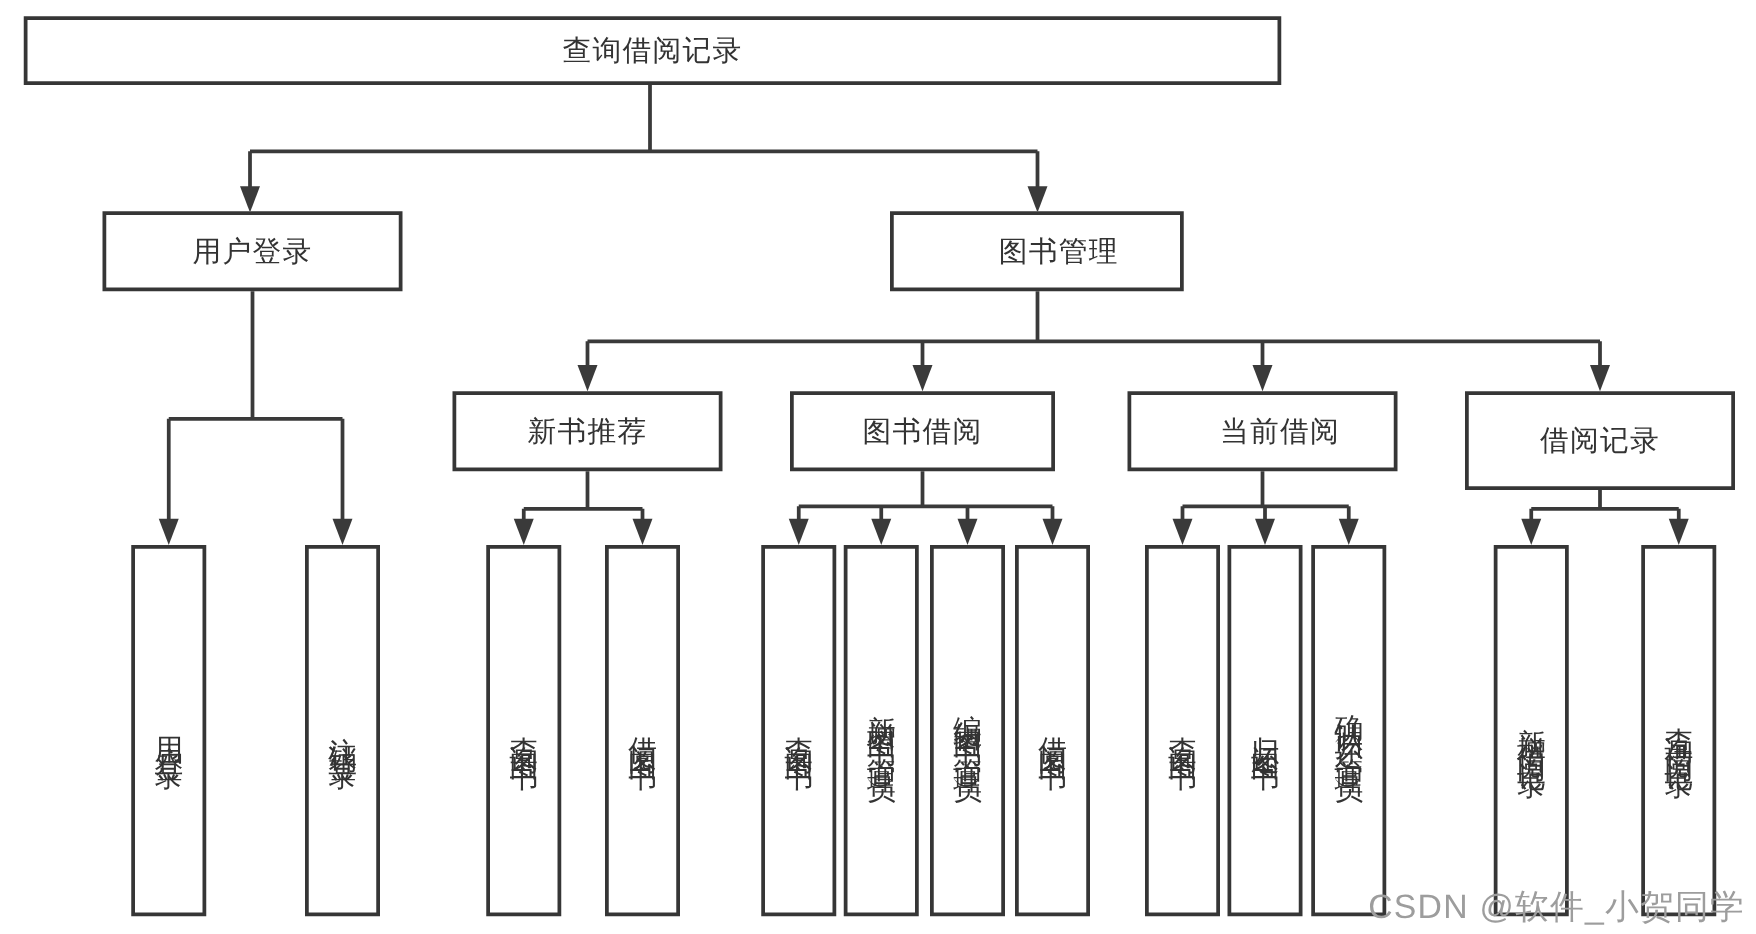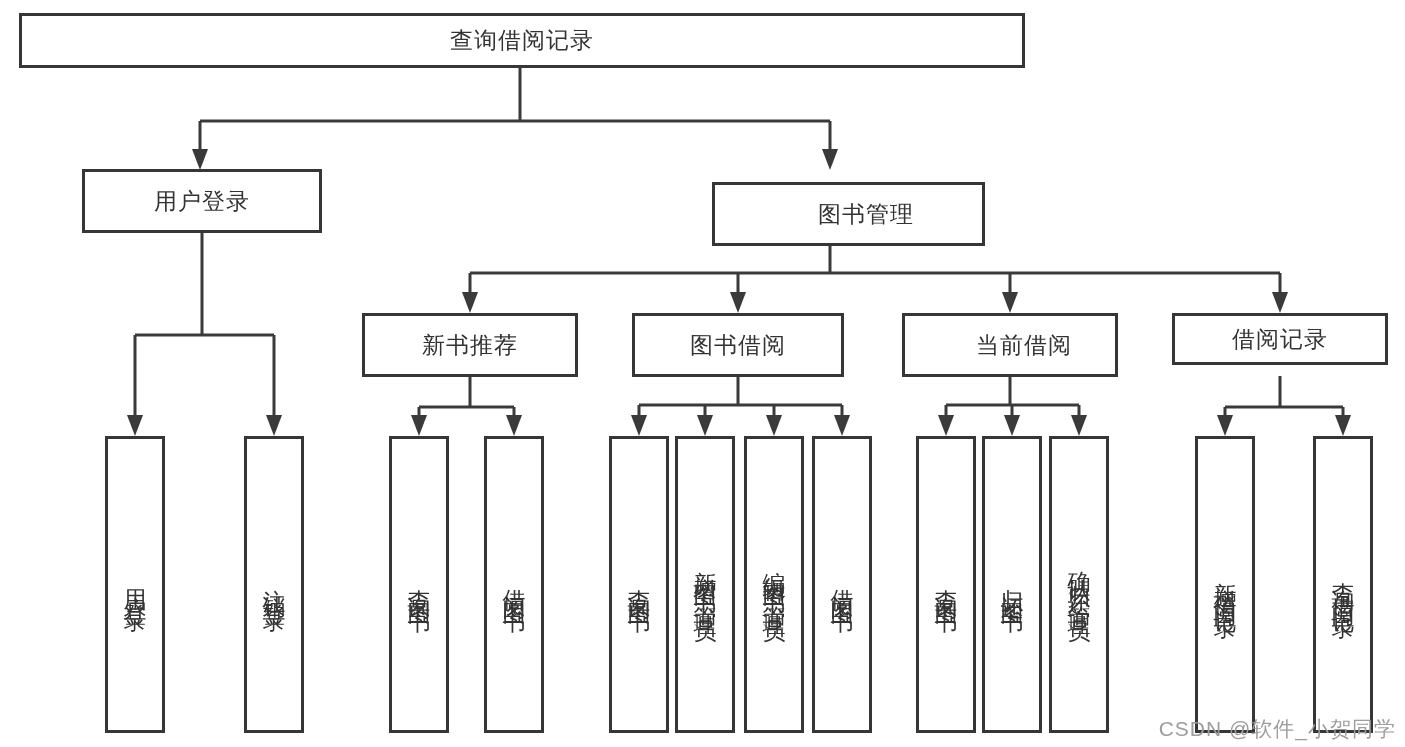--- a/index.html
+++ b/index.html
@@ -51,21 +51,21 @@
     text-orientation: mixed;
     letter-spacing: 7px;
     white-space: normal;
     line-height: 1;
     padding: 6px 0;
   }
   .watermark {
     position: absolute;
     right: 9px;
     bottom: 4px;
-    font-size: 21px;
+    font-size: 27px;
     color: var(--watermark);
     letter-spacing: 1px;
     z-index: 5;
   }
 </style>
 </head>
 <body>
 
 <div class="canvas">
 
@@ -115,26 +115,26 @@
     <g>
       <path class="c-line" d="M1280 376 V407 M1225 407 H1343 M1225 407 V418 M1343 407 V418"></path>
       <polygon class="c-arrow" points="1217,415 1233,415 1225,436"></polygon>
       <polygon class="c-arrow" points="1335,415 1351,415 1343,436"></polygon>
     </g>
   </svg>
 
   <div class="box" style="left:19px; top:13px; width:1006px; height:55px;">查询借阅记录</div>
 
   <div class="box" style="left:82px; top:169px; width:240px; height:64px;">用户登录</div>
-  <div class="box" style="left:712px; top:182px; width:273px; height:64px;padding-left:35px;">图书管理</div>
+  <div class="box" style="left:712px; top:169px; width:235px; height:64px;padding-left:35px;">图书管理</div>
 
   <div class="box" style="left:632px; top:313px; width:212px; height:64px;">图书借阅</div>
   <div class="box" style="left:362px; top:313px; width:216px; height:64px;">新书推荐</div>
   <div class="box" style="left:902px; top:313px; width:216px; height:64px;padding-left:28px;">当前借阅</div>
-  <div class="box" style="left:1172px; top:313px; width:216px; height:52px;">借阅记录</div>
+  <div class="box" style="left:1172px; top:313px; width:216px; height:79px;">借阅记录</div>
 
   <div class="box leaf" style="left:105px; top:436px; width:60px; height:297px;">用户登录</div>
   <div class="box leaf" style="left:244px; top:436px; width:60px; height:297px;">注销登录</div>
 
   <div class="box leaf" style="left:389px; top:436px; width:60px; height:297px;">查询图书</div>
   <div class="box leaf" style="left:484px; top:436px; width:60px; height:297px;">借阅图书</div>
 
   <div class="box leaf" style="left:609px; top:436px; width:60px; height:297px;">查询图书</div>
   <div class="box leaf" style="left:675px; top:436px; width:60px; height:297px;">新增图书（管理员）</div>
   <div class="box leaf" style="left:744px; top:436px; width:60px; height:297px;">编辑图书（管理员）</div>

